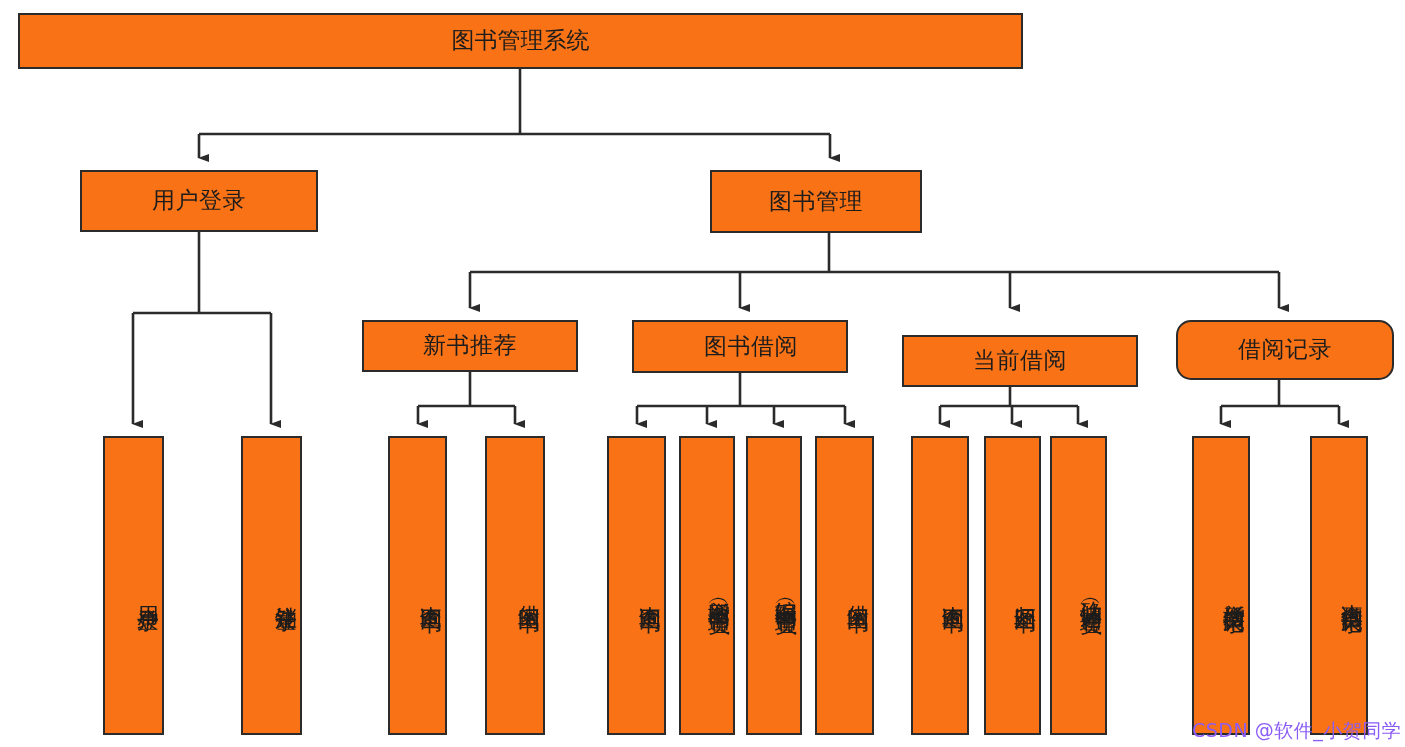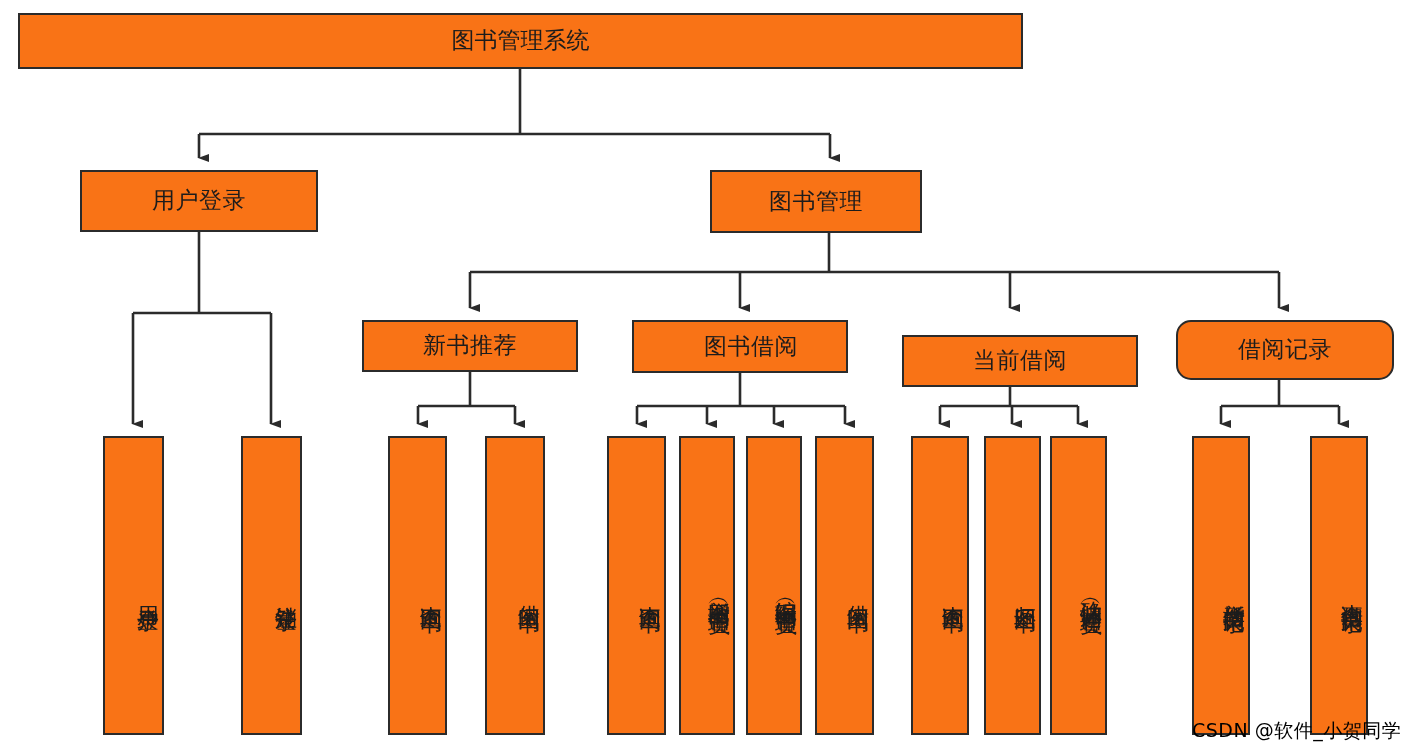--- a/index.html
+++ b/index.html
@@ -53,21 +53,21 @@
   .node.v .vtext{
     writing-mode:vertical-rl;
     text-orientation:upright;
     white-space:normal;
     display:block;
     max-height:100%;
   }
   .watermark{
     position:absolute;
     font-size:19px;
-    color:#000000;
+    color:#8b5cf6;
     white-space:nowrap;
     letter-spacing:0.5px;
   }
 </style>
 </head>
 <body>
 
 <div id="canvas">
 
   <svg class="wires" viewBox="0 0 1405 747" xmlns="http://www.w3.org/2000/svg">

